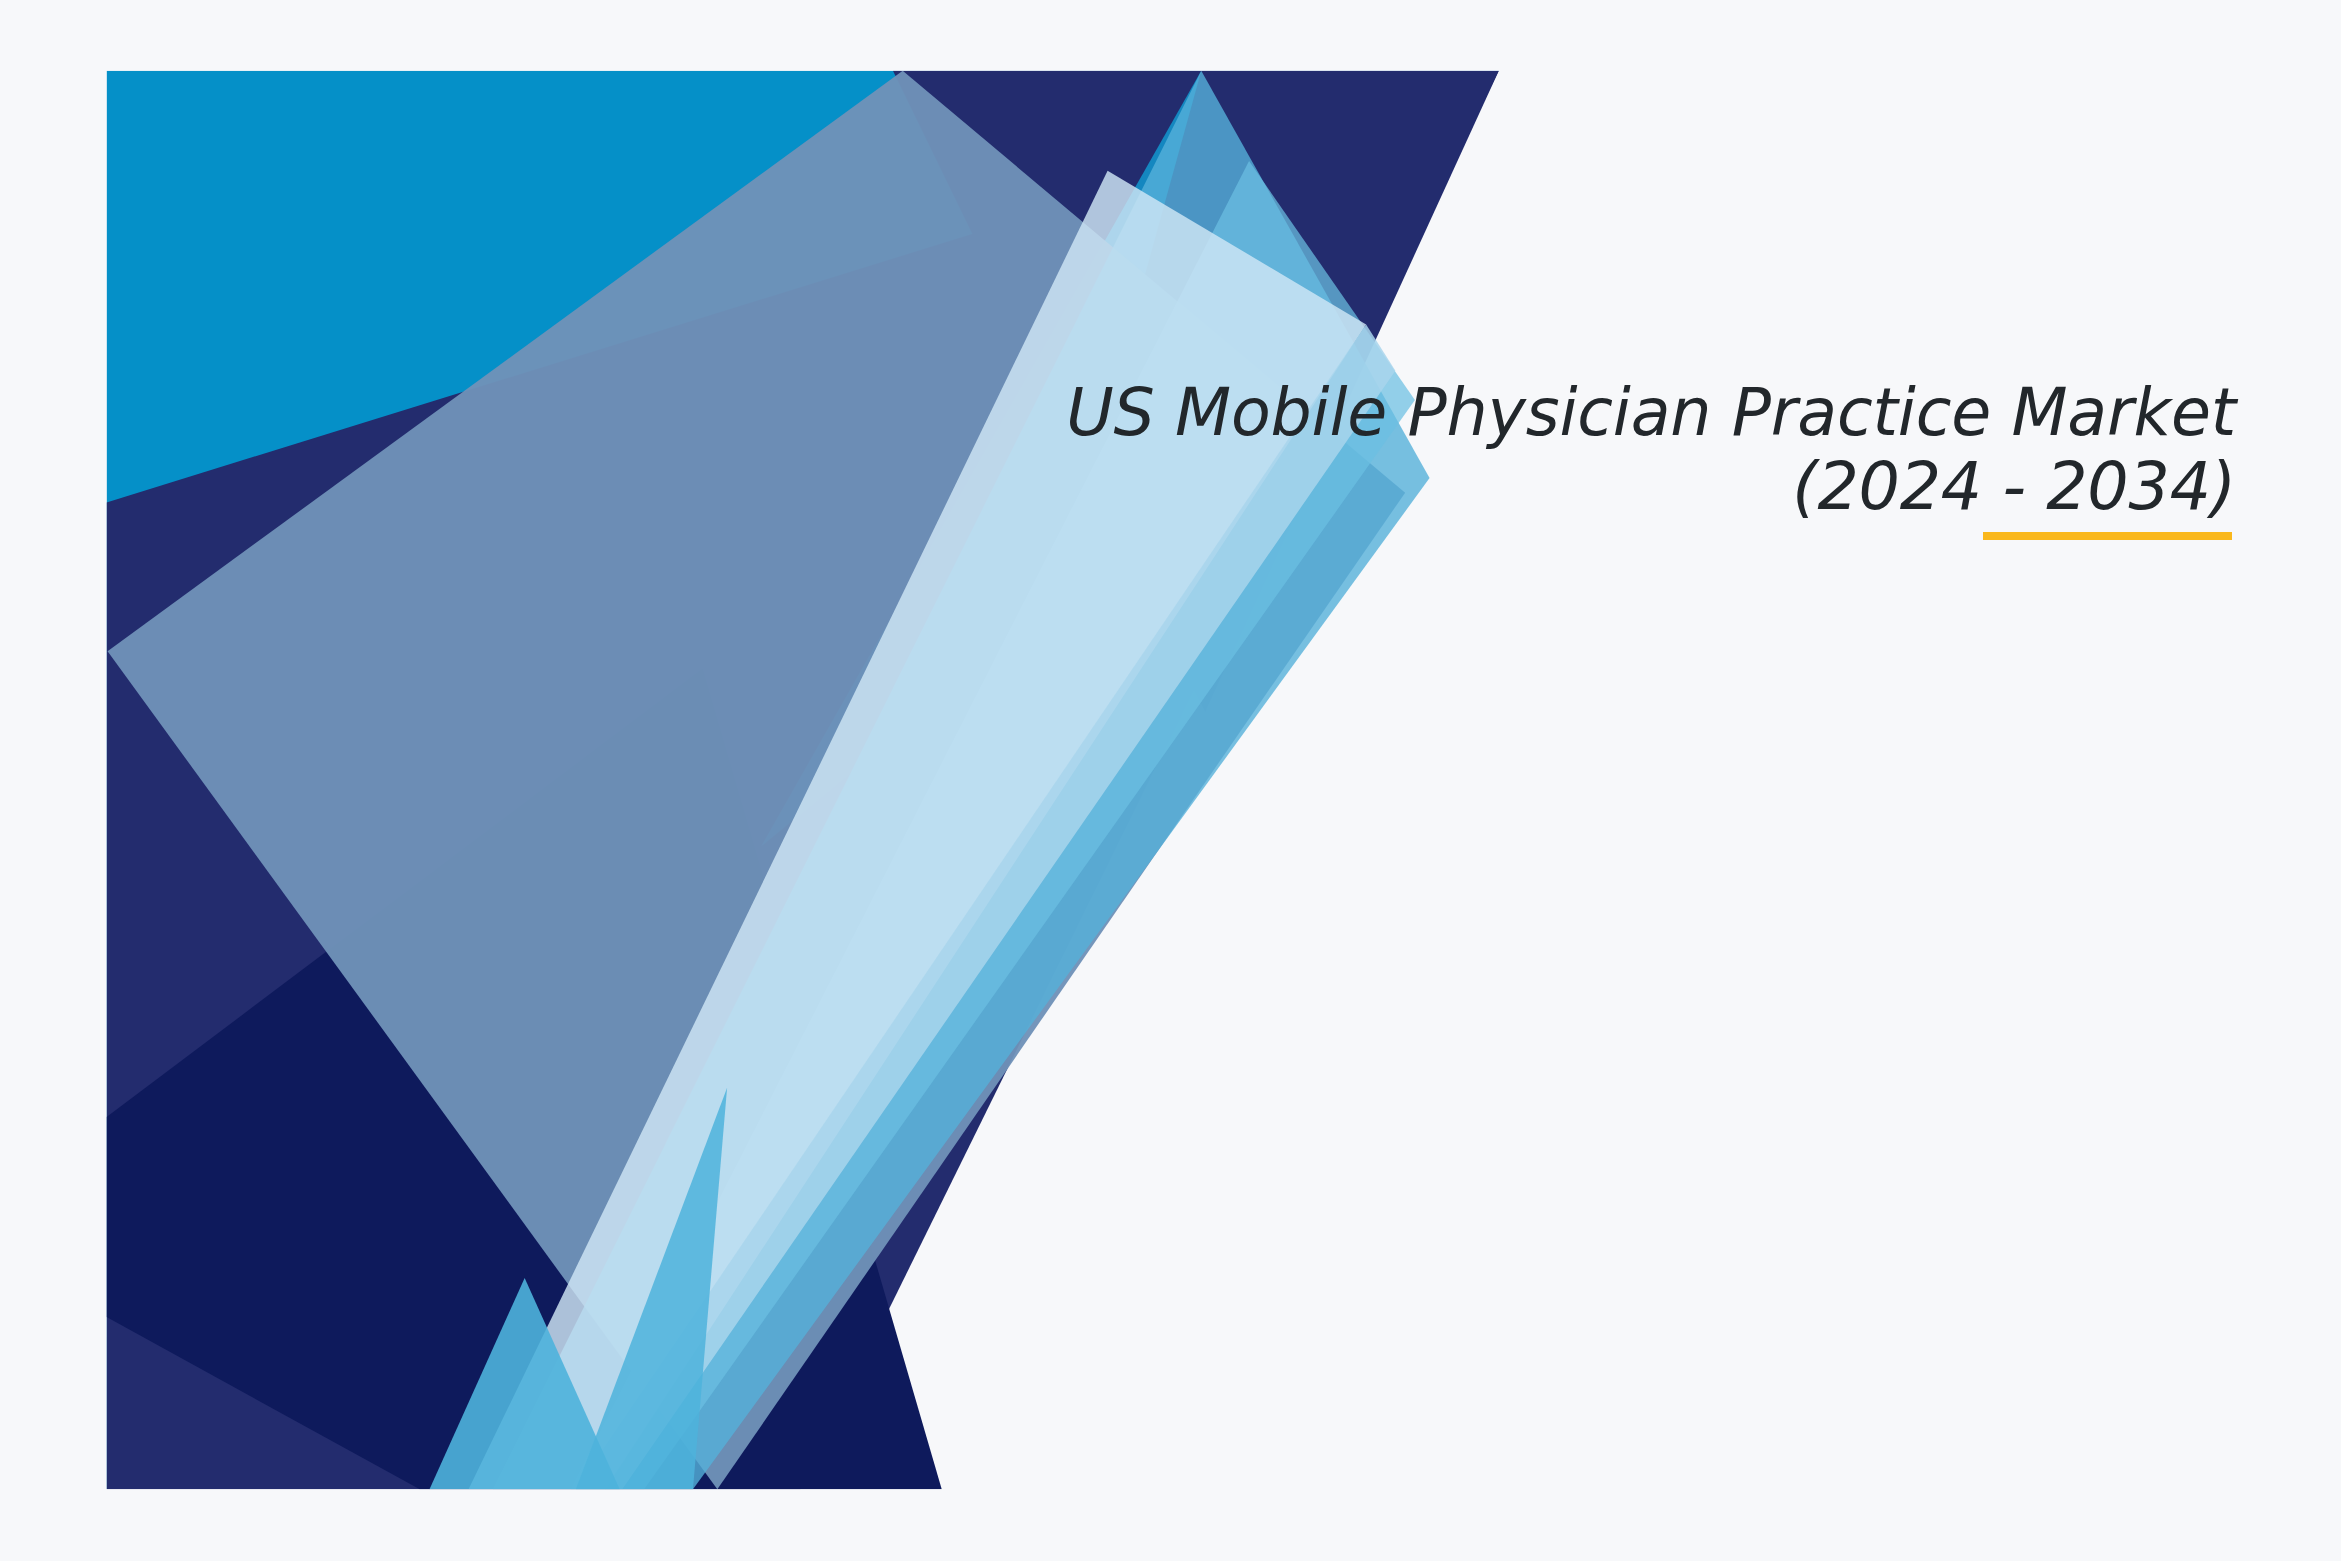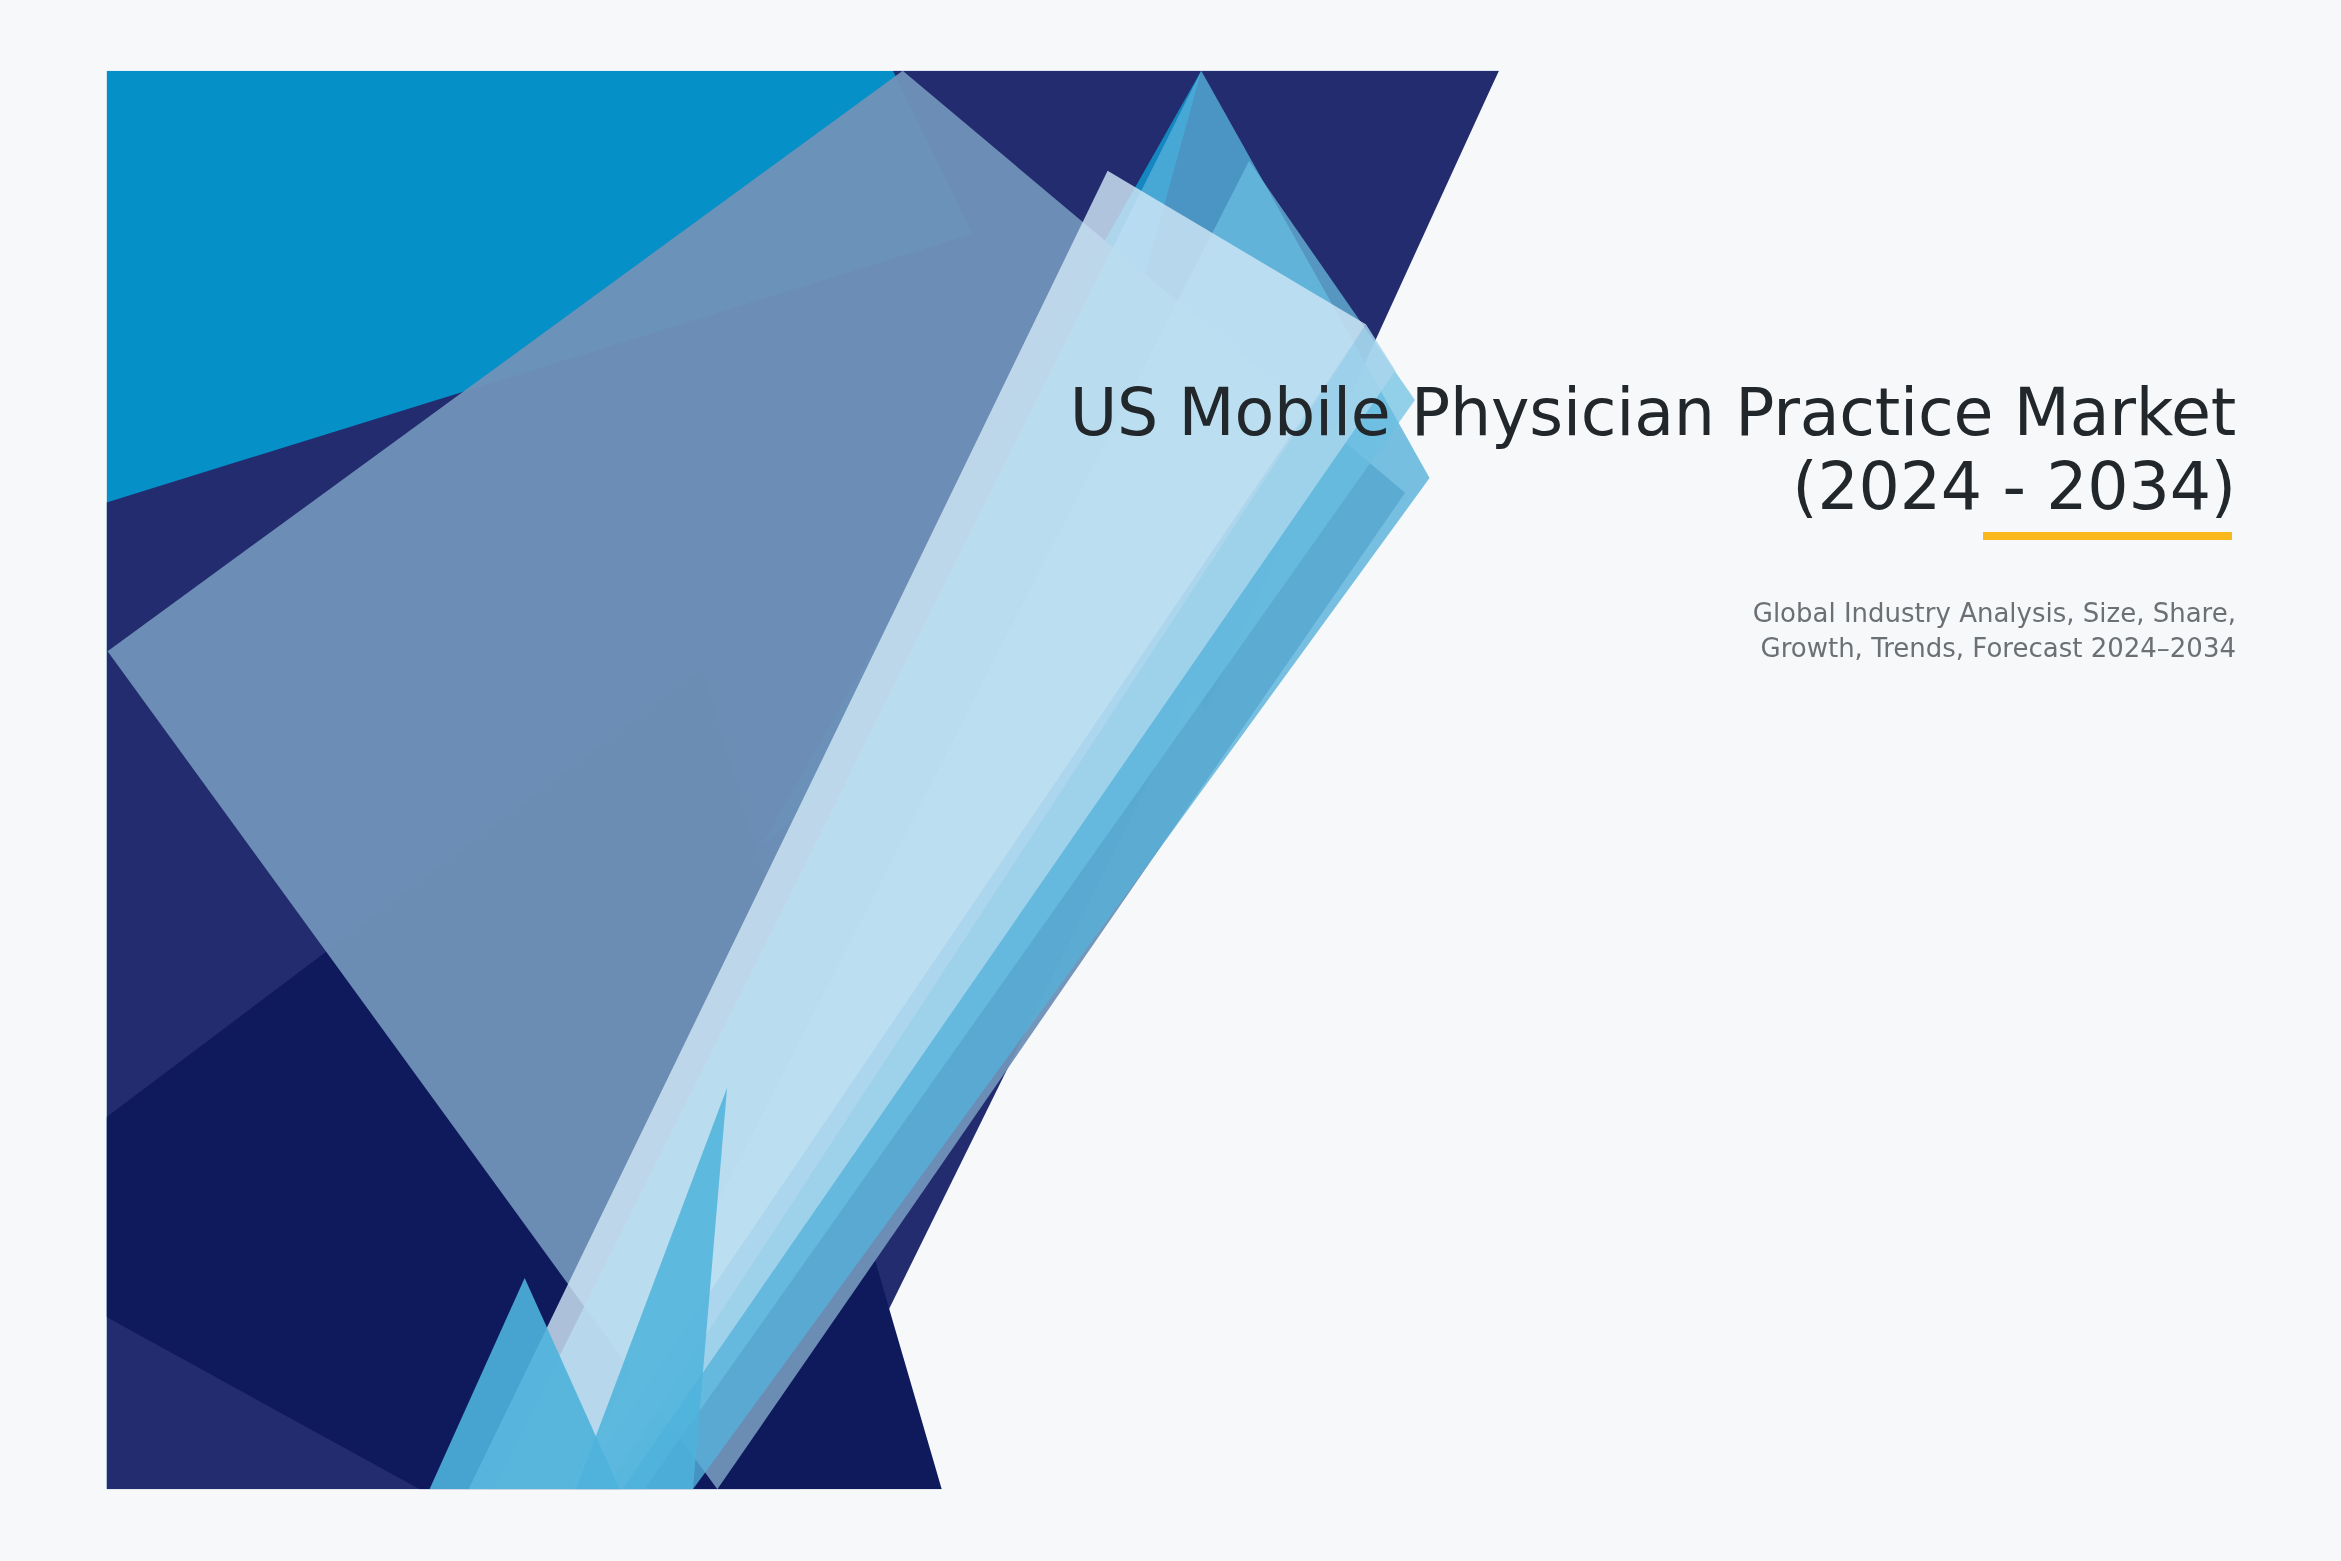--- a/index.html
+++ b/index.html
@@ -36,20 +36,21 @@
     position: absolute;
     right: 106px;
     top: 376px;
     width: 1327px;
     text-align: right;
   }
 
   #title-wrap {
     position: relative;
     display: block;
+    font-style: italic;
   }
 
   .cover-title {
     margin: 0;
     font-family: "DejaVu Sans", sans-serif;
     font-weight: 400;
     font-size: 65px;
     line-height: 1.14;
     letter-spacing: -0.2px;
     color: #22272b;
@@ -124,19 +125,17 @@
   </svg>
 
   <div id="text-block">
 
     <div id="title-wrap">
       <div class="title-underline"></div>
       <h1 class="cover-title">US Mobile Physician Practice Market
 (2024 - 2034)</h1>
     </div>
 
-    <p class="cover-subtitle">Global Industry Analysis, Size, Share,
-Growth, Trends, Forecast 2024–2034</p>
 
   </div>
 
 </div>
 
 
 </body></html>

